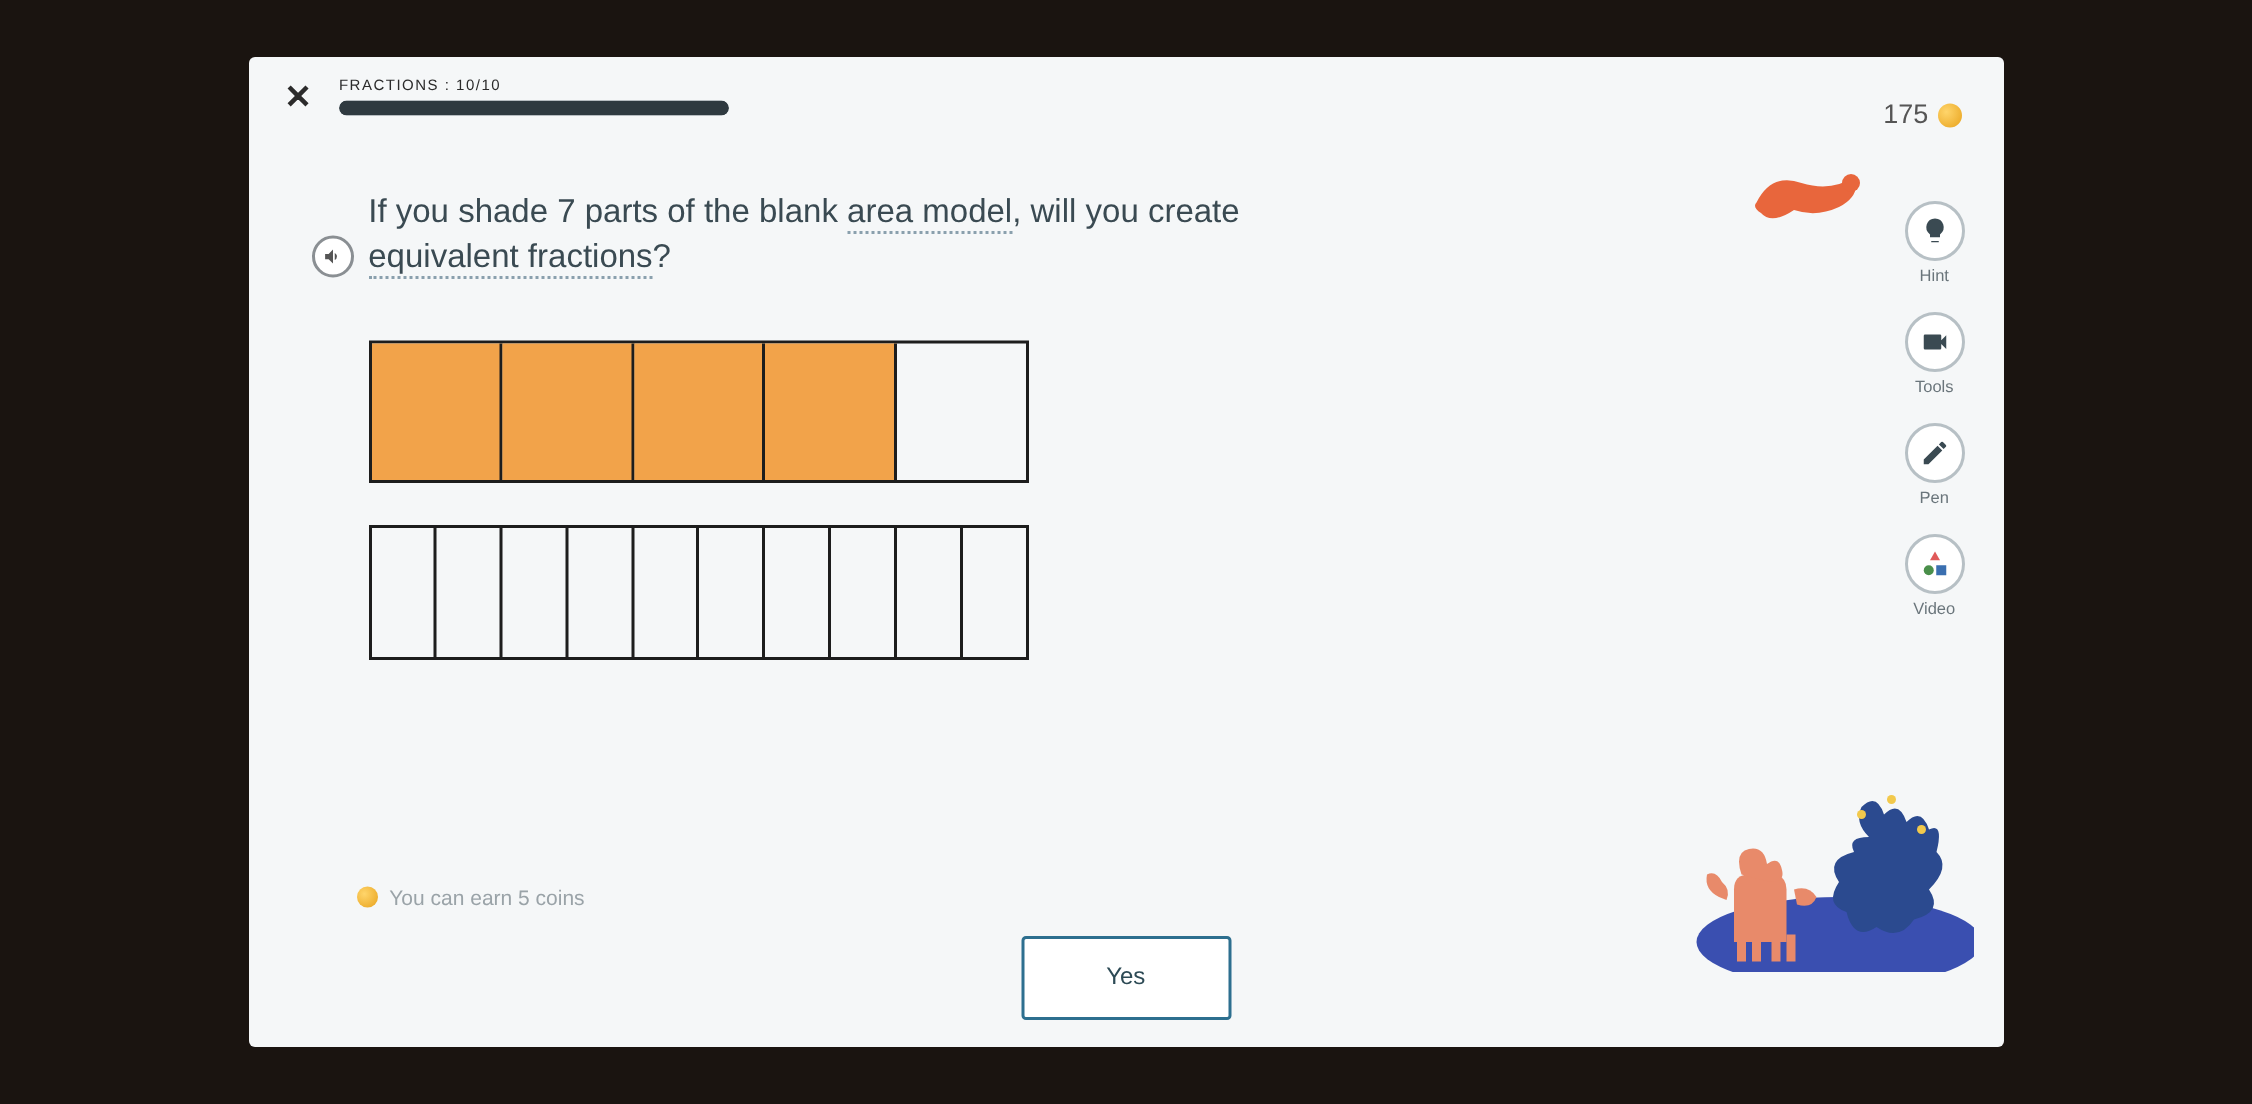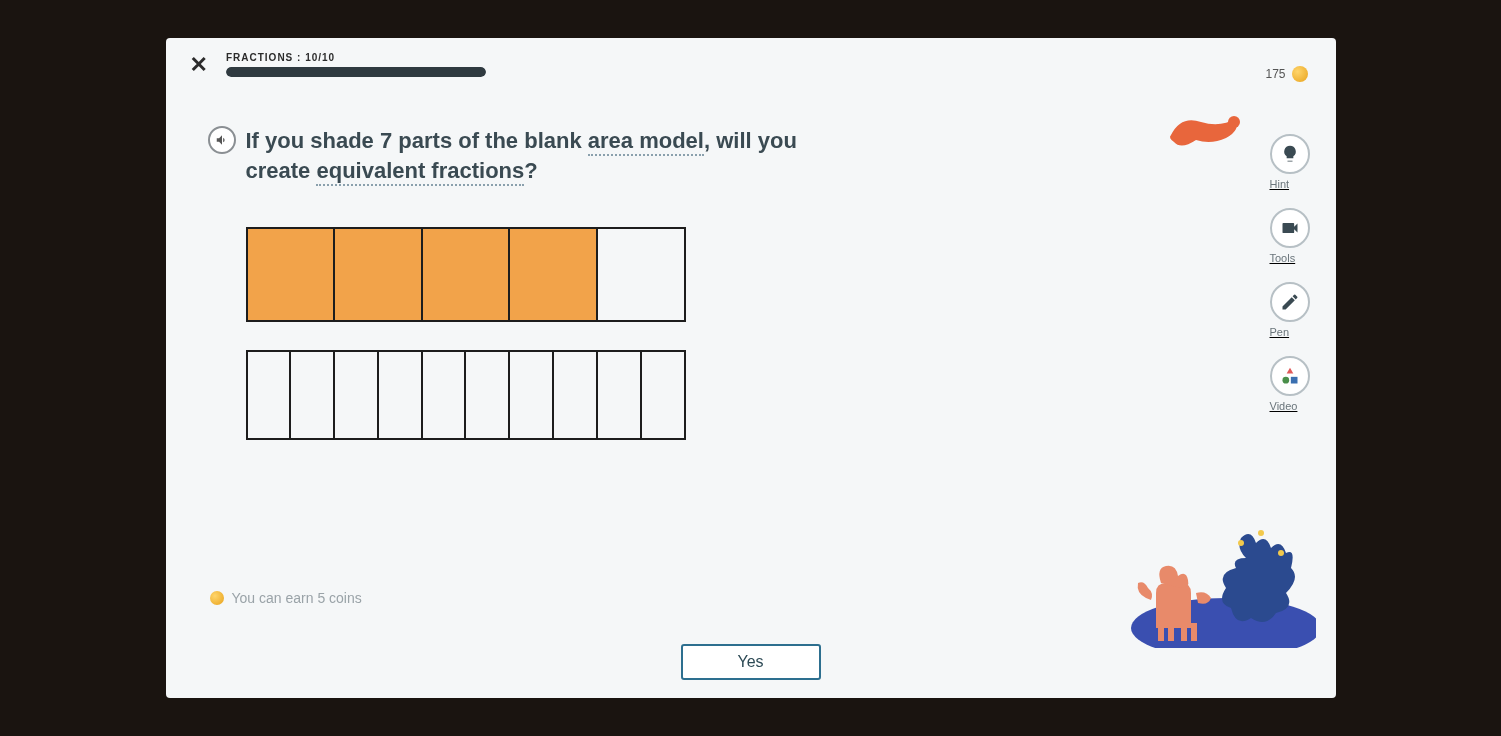--- a/index.html
+++ b/index.html
@@ -36,21 +36,21 @@
     padding-top: 2px;
   }
   .progress-wrap {
     display: flex;
     flex-direction: column;
     gap: 4px;
   }
   .progress-label {
     font-size: 10px;
     letter-spacing: 1px;
-    font-weight: 700;
+    font-weight: 400;
     color: #2b2b2b;
   }
   .progress-track {
     width: 260px;
     height: 10px;
     background: #d7dde1;
     border-radius: 6px;
     overflow: hidden;
   }
   .progress-fill {
@@ -58,34 +58,33 @@
     background: #2f3a40;
     border-radius: 6px;
   }
   .coin-area {
     position: absolute;
     top: 28px;
     right: 28px;
     display: flex;
     align-items: center;
     gap: 6px;
-    font-size: 12px;
+    font-size: 18px;
     color: #555;
   }
   .coin {
     width: 16px; height: 16px; border-radius: 50%;
     background: radial-gradient(circle at 35% 35%, #ffd56b, #e8a21c);
   }
   .question-row {
     display: flex;
-    align-items: flex-start;
+    align-items: flex-end;
     gap: 10px;
     margin-top: 26px;
     margin-left: 18px;
-    font-weight: bold;
   }
   .audio-btn {
     width: 28px; height: 28px;
     border: 2px solid #8a8f93;
     border-radius: 50%;
     display: flex; align-items: center; justify-content: center;
     color: #555;
     background: #fff;
     cursor: pointer;
     flex-shrink: 0;
@@ -113,21 +112,21 @@
   .model .cell {
     flex: 1;
     border-right: 2px solid #1d1d1d;
   }
   .model .cell:last-child { border-right: none; }
   .model.top { height: 95px; }
   .model.top .shaded { background: #f2a34a; }
   .model.bottom { height: 90px; }
   .earn-row {
     position: absolute;
-    left: 44px;
+    left: 72px;
     bottom: 92px;
     display: flex;
     align-items: center;
     gap: 8px;
     color: #9aa3a8;
     font-size: 14px;
   }
   .earn-row .small-coin {
     width: 14px; height: 14px; border-radius: 50%;
     background: radial-gradient(circle at 35% 35%, #ffd56b, #e8a21c);
@@ -135,43 +134,43 @@
   .answer-row {
     position: absolute;
     bottom: 18px;
     left: 50%;
     transform: translateX(-50%);
     display: flex;
     gap: 18px;
   }
   .answer-btn {
     width: 140px;
-    height: 36px;
+    height: 56px;
     border: 2px solid #2d6f8f;
     background: #fff;
     color: #2d4a55;
     font-size: 16px;
     border-radius: 3px;
     cursor: pointer;
   }
   .side-tools {
     position: absolute;
     right: 26px;
     top: 96px;
     display: flex;
     flex-direction: column;
     align-items: center;
     gap: 18px;
   }
   .tool {
     display: flex;
     flex-direction: column;
+    align-items: center;
     gap: 4px;
     cursor: pointer;
-    text-decoration: underline;
   }
   .tool .circ {
     width: 40px; height: 40px;
     border: 2px solid #b7c0c5;
     border-radius: 50%;
     background: #fff;
     display: flex; align-items: center; justify-content: center;
     color: #3a4a52;
   }
   .tool .circ svg { width: 20px; height: 20px; }

